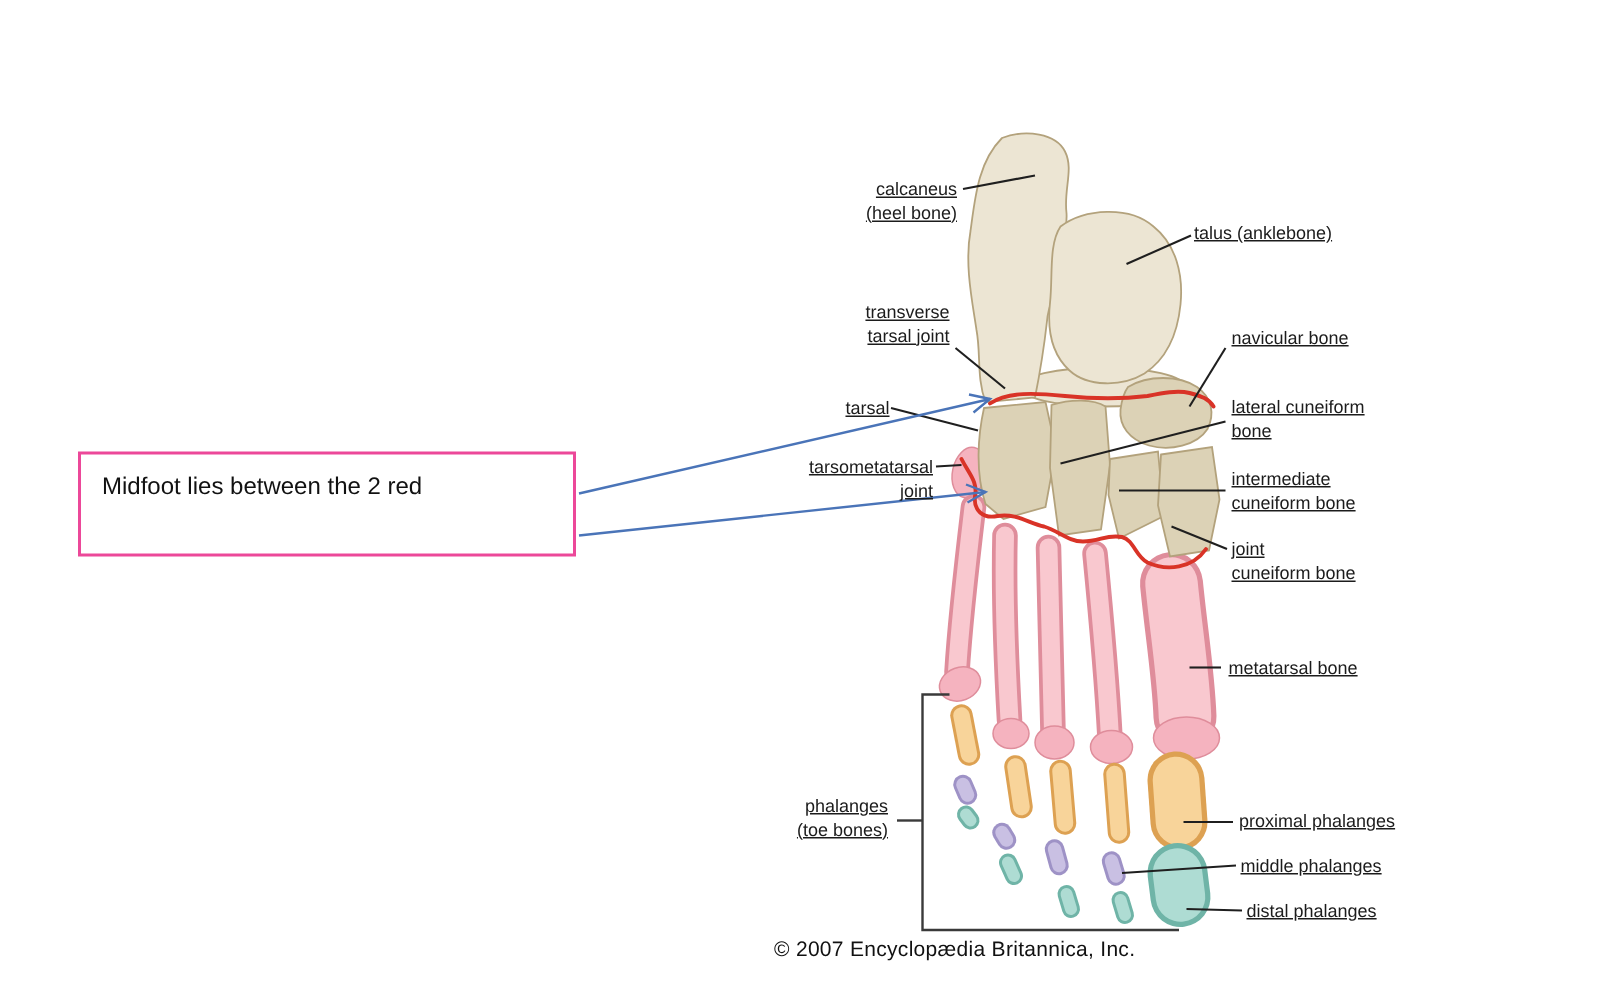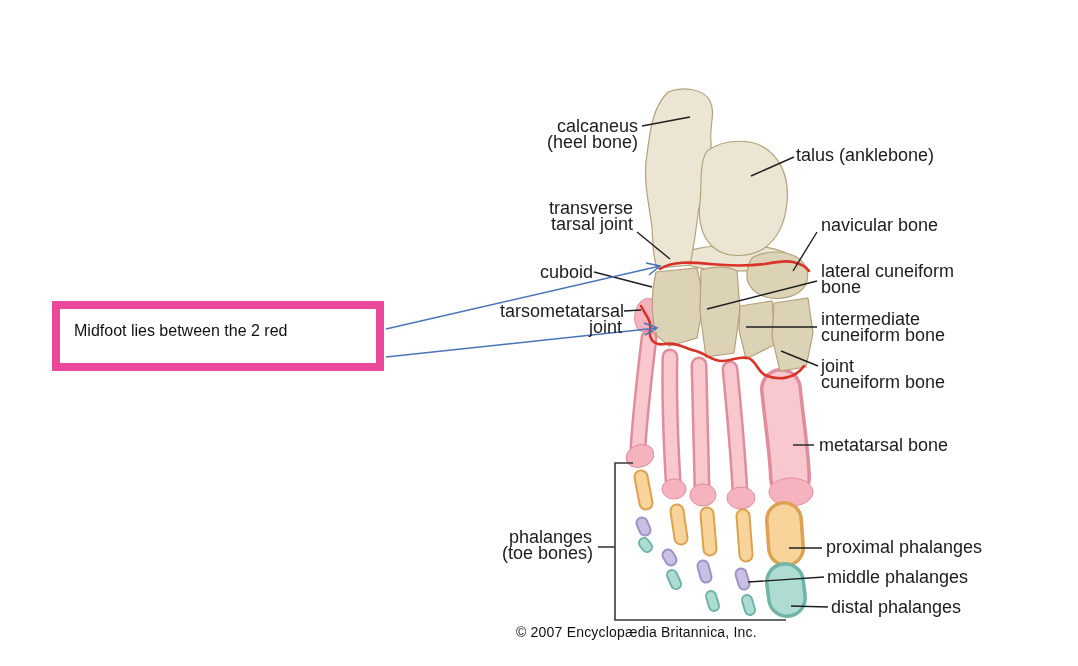--- a/index.html
+++ b/index.html
@@ -17,26 +17,26 @@
   .md-o{stroke:var(--c-middle-edge);fill:none;stroke-linecap:round;}
   .md-i{stroke:var(--c-middle-fill);fill:none;stroke-linecap:round;}
   .ds-o{stroke:var(--c-distal-edge);fill:none;stroke-linecap:round;}
   .ds-i{stroke:var(--c-distal-fill);fill:none;stroke-linecap:round;}
   .mt-head{fill:#f5b3bf;stroke:var(--c-metatarsal-edge);stroke-width:1;}
   .red{stroke:var(--c-joint-line-red);stroke-width:2.6;fill:none;stroke-linecap:round;}
   .lead{stroke:var(--c-leader-black);stroke-width:1.4;fill:none;}
   .brkt{stroke:#3a3a3a;stroke-width:1.6;fill:none;}
   .blue{stroke:var(--c-arrow-blue);stroke-width:1.6;fill:none;}
 
-  .lbl{position:absolute;font-size:18px;line-height:15.5px;color:#1c1c1c;white-space:nowrap;}
+  .lbl{position:absolute;font-size:12px;line-height:15.5px;color:#1c1c1c;white-space:nowrap;text-decoration:underline;}
   .lbl.r{text-align:right;}
   .credit{position:absolute;left:516px;top:624px;font-size:14px;font-weight:normal;
           letter-spacing:0.2px;color:#111;}
   .note{position:absolute;left:52px;top:301px;width:332px;height:70px;box-sizing:border-box;
-        border:8px solid #ec4899;background:#fff;padding:10px 0 0 14px;
+        border:2px solid #ec4899;background:#fff;padding:10px 0 0 14px;
         font-size:16px;line-height:23px;color:#111;}
 </style>
 </head>
 <body>
 
 <div class="page">
 
   <svg width="1078" height="666" viewBox="0 0 1078 666">
 
     <g>
@@ -173,21 +173,21 @@
 
   <div class="lbl" style="left:796px;top:148px">talus (anklebone)</div>
 
   <div class="lbl r" style="left:533px;top:201px;width:100px">
     <div>transverse</div>
     <div>tarsal joint</div>
   </div>
 
   <div class="lbl" style="left:821px;top:218px">navicular bone</div>
 
-  <div class="lbl r" style="left:513px;top:265px;width:80px">cuboid</div>
+  <div class="lbl r" style="left:513px;top:265px;width:80px">tarsal</div>
 
   <div class="lbl" style="left:821px;top:264px">
     <div>lateral cuneiform</div>
     <div>bone</div>
   </div>
 
   <div class="lbl r" style="left:500px;top:304px;width:122px">
     <div>tarsometatarsal</div>
     <div>joint</div>
   </div>

